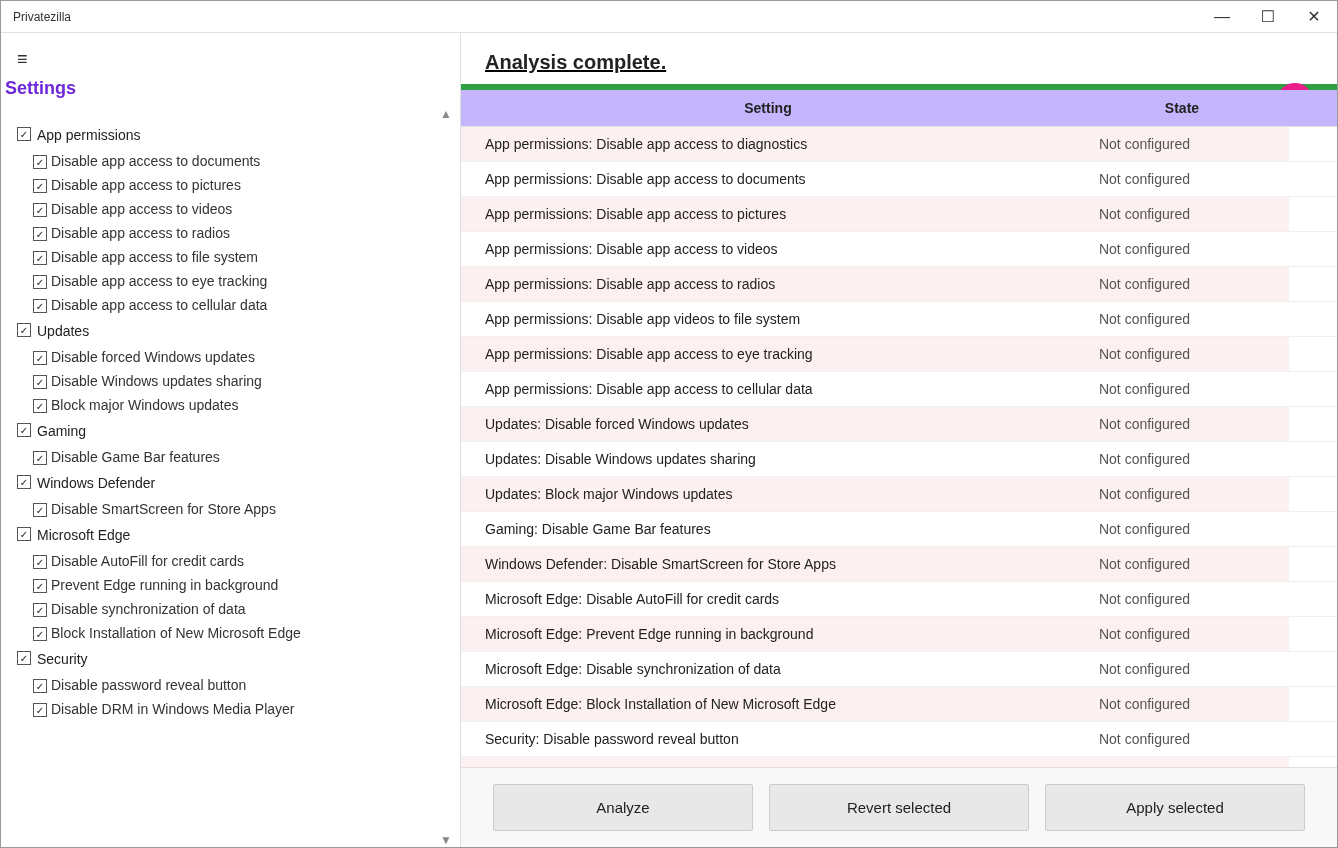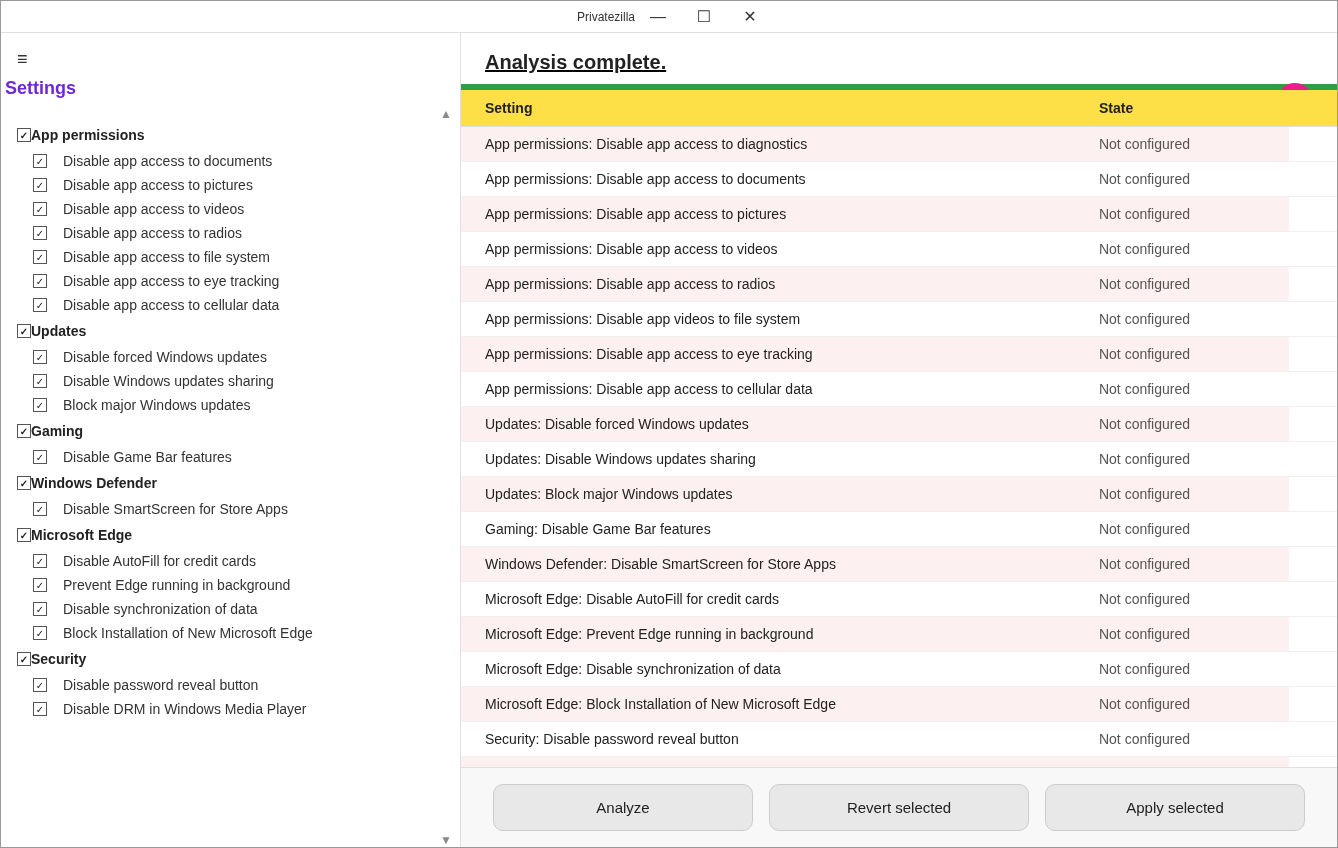--- a/index.html
+++ b/index.html
@@ -17,21 +17,21 @@
       height: 848px;
       background: #ffffff;
       display: flex;
       flex-direction: column;
       border: 1px solid #999;
     }
 
     .title-bar {
       display: flex;
       align-items: center;
-      justify-content: center;
+      justify-content: space-between;
       background: #ffffff;
       padding: 0 0 0 12px;
       height: 32px;
       border-bottom: 1px solid #e0e0e0;
       flex-shrink: 0;
     }
 
     .title-bar-title {
       font-size: 12px;
       color: #333;
@@ -96,31 +96,31 @@
       overflow-y: auto;
       padding: 0 8px 0 16px;
     }
 
     .sidebar-list::-webkit-scrollbar { width: 8px; }
     .sidebar-list::-webkit-scrollbar-track { background: #f0f0f0; }
     .sidebar-list::-webkit-scrollbar-thumb { background: #bbb; border-radius: 4px; }
 
     .sidebar-group-label {
       display: flex;
-      align-items: center;
+      gap: 6px;
       padding: 6px 0;
-      font-weight: 700;
+      font-weight: 400;
       cursor: pointer;
       color: #222;
     }
 
     .sidebar-item {
       display: flex;
-      align-items: center;
-      gap: 16px;
+      align-items: flex-end;
+      gap: 4px;
       padding: 4px 0 4px 16px;
       cursor: pointer;
       color: #333;
     }
 
     .checkbox {
       width: 14px;
       height: 14px;
       border: 1.5px solid #555;
       background: #fff;
@@ -181,22 +181,22 @@
     .table-container::-webkit-scrollbar-thumb { background: #bbb; border-radius: 2px; }
 
     table {
       width: 100%;
       border-collapse: collapse;
     }
 
     thead th {
       position: sticky;
       top: 0;
-      background: #fde047;
-      text-align: left;
+      background: #c4b5fd;
+      text-align: center;
       padding: 10px 24px;
       font-weight: 600;
       color: #222;
       border-bottom: 1px solid #e0e0e0;
       z-index: 1;
     }
 
     tbody tr {
       border-bottom: 1px solid #f0f0f0;
       border-radius: 14px;
@@ -234,21 +234,21 @@
     .footer-btn {
       flex: 1;
       max-width: 260px;
       padding: 14px 4px;
       font-size: 15px;
       font-weight: 500;
       cursor: pointer;
       border: 1px solid #ccc;
       background: #e8e8e8;
       color: #222;
-      border-radius: 10px;
+      border-radius: 2px;
     }
 
     
     .github-icon {
       width: 36px;
       height: 36px;
       background: #e91e8c;
       border-radius: 50%;
       display: flex;
       align-items: center;

